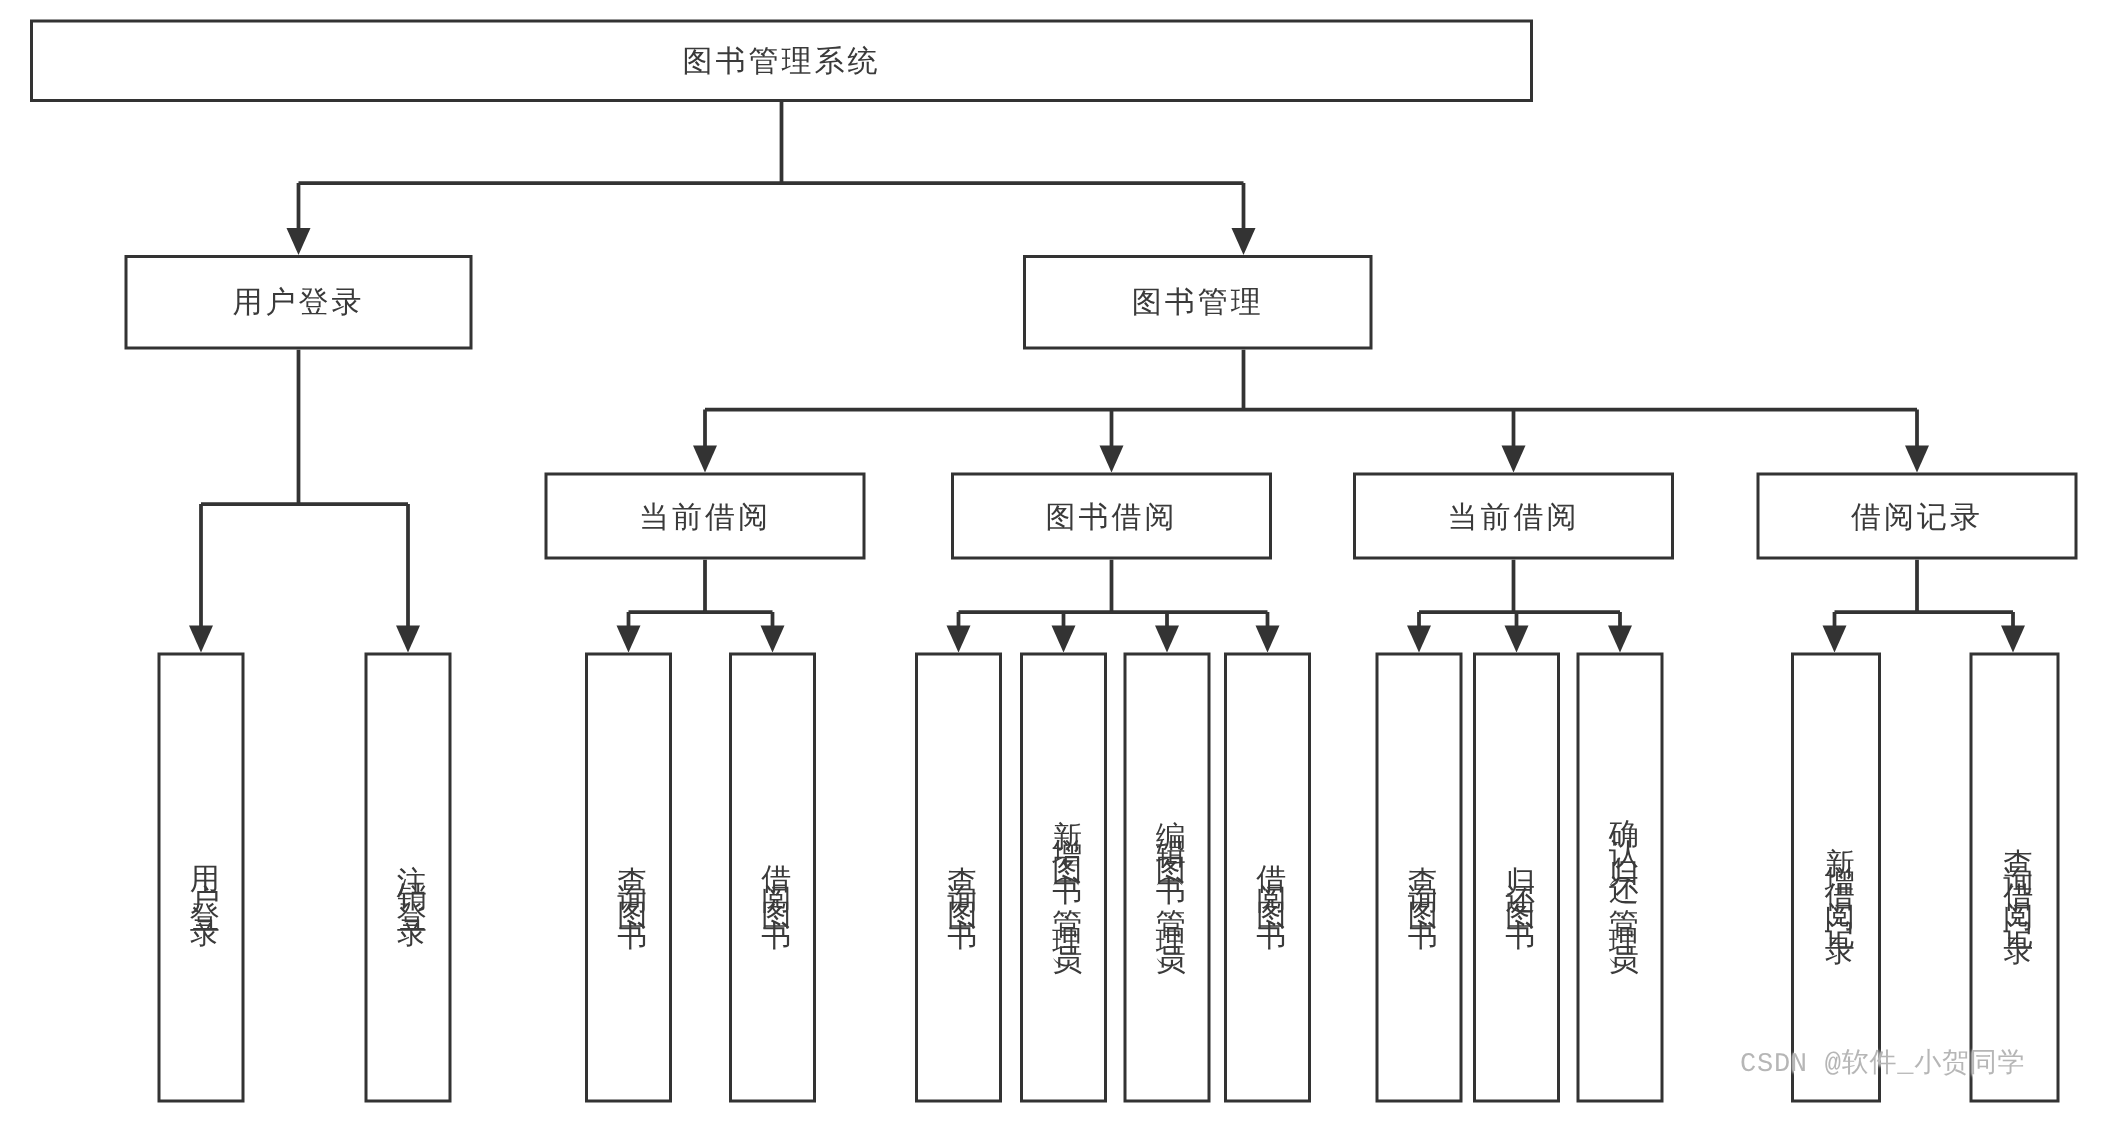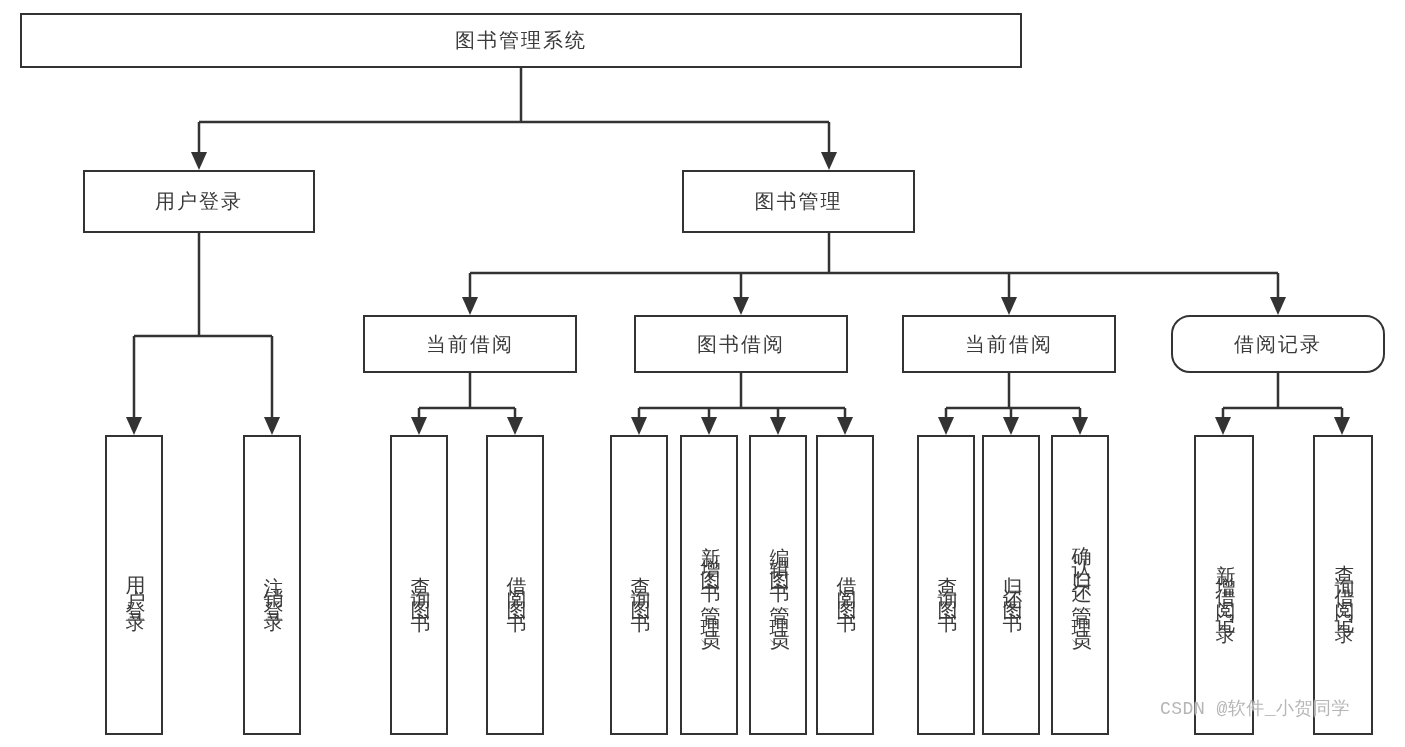--- a/index.html
+++ b/index.html
@@ -81,21 +81,21 @@
   </svg>
 
   <div class="node h" style="left:20px; top:13px; width:1002px; height:55px;">图书管理系统</div>
 
   <div class="node h" style="left:83px; top:170px; width:232px; height:63px;">用户登录</div>
   <div class="node h" style="left:682px; top:170px; width:233px; height:63px;">图书管理</div>
 
   <div class="node h" style="left:363px; top:315px; width:214px; height:58px;">当前借阅</div>
   <div class="node h" style="left:634px; top:315px; width:214px; height:58px;">图书借阅</div>
   <div class="node h" style="left:902px; top:315px; width:214px; height:58px;">当前借阅</div>
-  <div class="node h" style="left:1171px; top:315px; width:214px; height:58px;border-radius:19px;">借阅记录</div>
+  <div class="node h" style="left:1171px; top:315px; width:214px; height:58px;">借阅记录</div>
 
   <div class="node leaf" style="left:105px;">
     <span class="vtext">用户登录</span>
   </div>
   <div class="node leaf" style="left:243px;">
     <span class="vtext">注销登录</span>
   </div>
 
   <div class="node leaf" style="left:390px;">
     <span class="vtext">查询图书</span>

